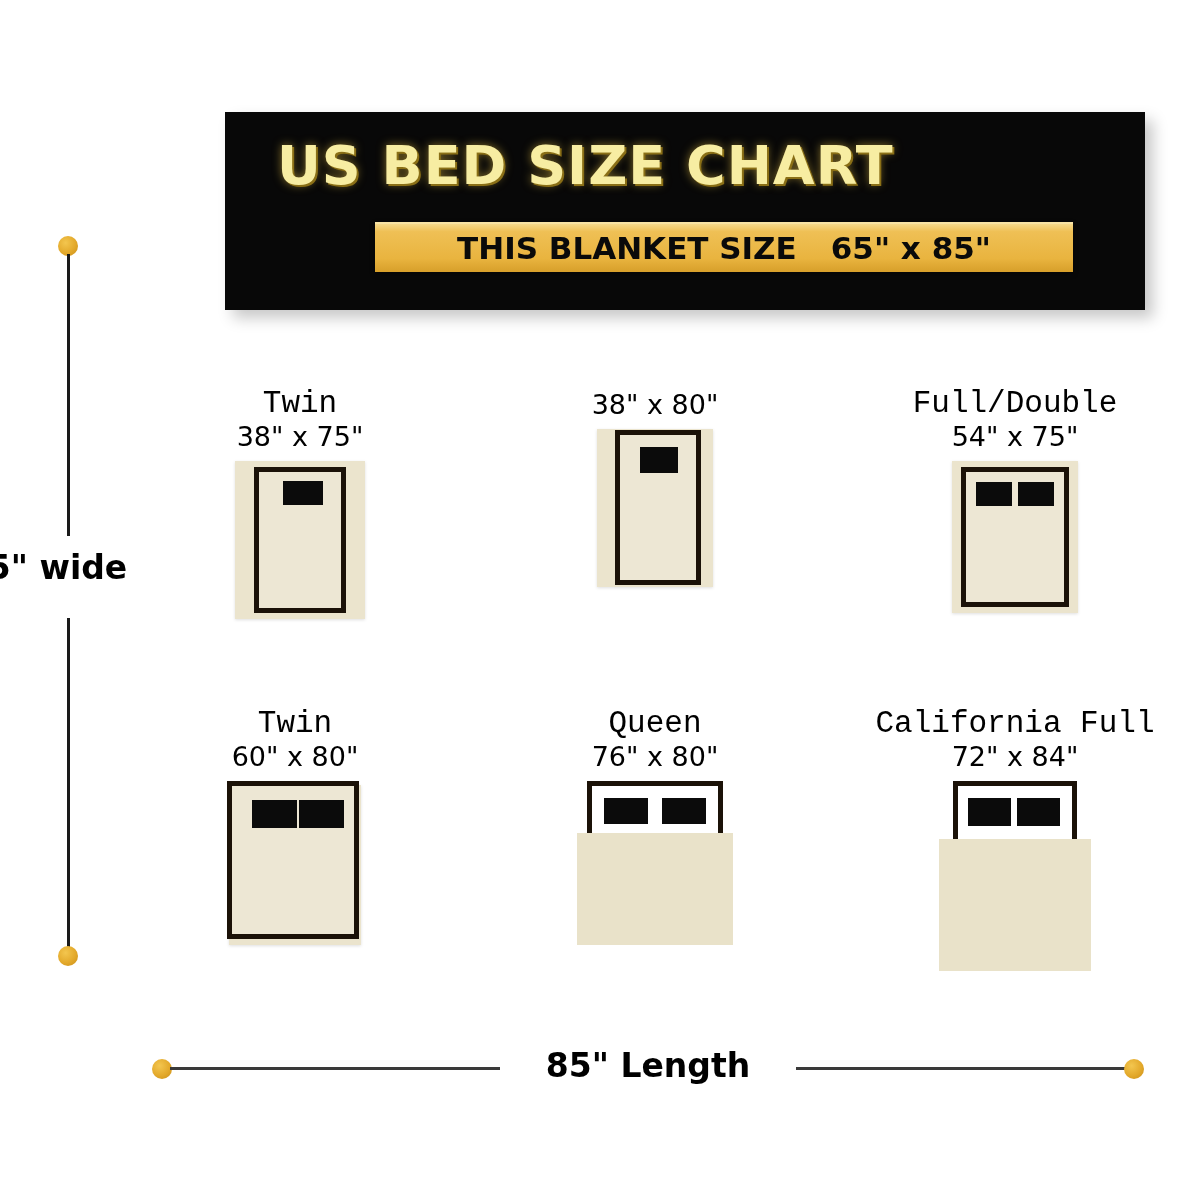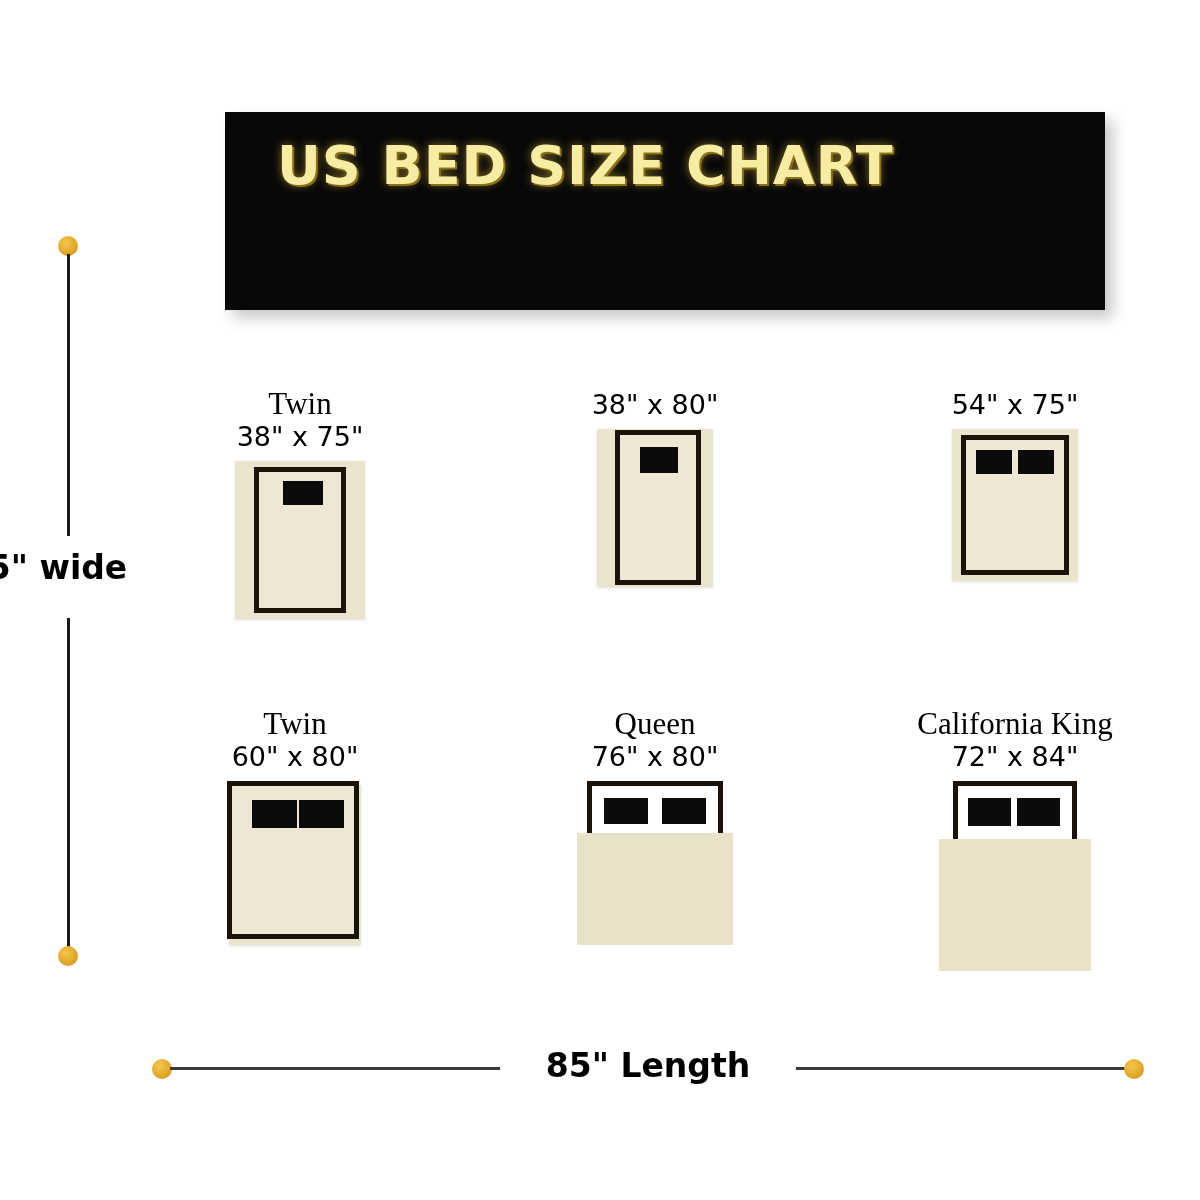--- a/index.html
+++ b/index.html
@@ -19,20 +19,21 @@
 
   
   #banner {
     position: absolute;
     left: 225px;
     top: 112px;
     width: 880px;
     height: 198px;
     background: #080808;
     box-shadow: 8px 8px 14px rgba(0,0,0,0.22);
+    padding-left: 40px;
   }
   #banner-title {
     position: absolute;
     left: 52px;
     top: 22px;
     font-size: 54px;
     font-weight: bold;
     letter-spacing: 1px;
     color: #F7EDA2;
     text-shadow:
@@ -130,21 +131,21 @@
     font-family: "DejaVu Sans", sans-serif;
     white-space: nowrap;
   }
 
   
   .bed-cell { position: absolute; }
   .bed-label {
     text-align: center;
     font-size: 31px;
     line-height: 1.02;
-    font-family: Liberation Serif, serif;
+    font-family: Liberation Mono, monospace;
     white-space: nowrap;
   }
   .bed-dims {
     text-align: center;
     font-size: 27px;
     line-height: 1.05;
     margin-top: 3px;
     font-family: "DejaVu Sans", sans-serif;
     white-space: nowrap;
   }
@@ -175,20 +176,24 @@
   .pillow {
     position: absolute;
     background: #0b0b0b;
   }
 </style>
 </head>
 <body>
 
 <div id="banner">
   <div id="banner-title">US BED SIZE CHART</div>
+  <div id="blanket-strip">
+    <span class="strip-text">THIS BLANKET SIZE</span>
+    <span class="strip-text">65" x 85"</span>
+  </div>
 </div>
 
 <div id="width-guide">
   <div class="guide-dot" id="width-dot-top"></div>
   <div class="v-line" id="v-line-top"></div>
   <div class="v-line" id="v-line-bottom"></div>
   <div class="guide-dot" id="width-dot-bottom"></div>
 </div>
 <div id="width-label">65" wide</div>
 
@@ -215,20 +220,21 @@
   <div class="bed-dims">38" x 80"</div>
   <div class="bed-art" style="width:116px; height:158px;">
     <div class="mat" style="left:0; top:0; width:116px; height:158px;"></div>
     <div class="frame cream" style="left:18px; top:1px; width:86px; height:155px;">
       <div class="pillow" style="left:20px; top:12px; width:38px; height:26px;"></div>
     </div>
   </div>
 </div>
 
 <div class="bed-cell" style="left:880px; top:388px; width:270px;">
+  <div class="bed-label">Full/Double</div>
   <div class="bed-dims">54" x 75"</div>
   <div class="bed-art" style="width:126px; height:152px;">
     <div class="mat" style="left:0; top:0; width:126px; height:152px;"></div>
     <div class="frame cream" style="left:9px; top:6px; width:108px; height:140px;">
       <div class="pillow" style="left:10px; top:10px; width:36px; height:24px;"></div>
       <div class="pillow" style="left:52px; top:10px; width:36px; height:24px;"></div>
     </div>
   </div>
 </div>
 
@@ -251,21 +257,21 @@
     <div class="blanket" style="left:0px; top:52px; width:156px; height:112px;"></div>
     <div class="frame white" style="left:10px; top:0px; width:136px; height:152px;">
       <div class="blanket" style="left:-5px; top:47px; width:136px; height:100px;"></div>
       <div class="pillow" style="left:12px; top:12px; width:44px; height:26px;"></div>
       <div class="pillow" style="left:70px; top:12px; width:44px; height:26px;"></div>
     </div>
   </div>
 </div>
 
 <div class="bed-cell" style="left:865px; top:708px; width:300px;">
-  <div class="bed-label">California King</div>
+  <div class="bed-label">California Full</div>
   <div class="bed-dims">72" x 84"</div>
   <div class="bed-art" style="width:152px; height:196px;">
     <div class="blanket" style="left:0px; top:58px; width:152px; height:132px;"></div>
     <div class="frame white" style="left:14px; top:0px; width:124px; height:172px;">
       <div class="blanket" style="left:-5px; top:53px; width:124px; height:114px;"></div>
       <div class="pillow" style="left:10px; top:12px; width:43px; height:28px;"></div>
       <div class="pillow" style="left:59px; top:12px; width:43px; height:28px;"></div>
     </div>
   </div>
 </div>

